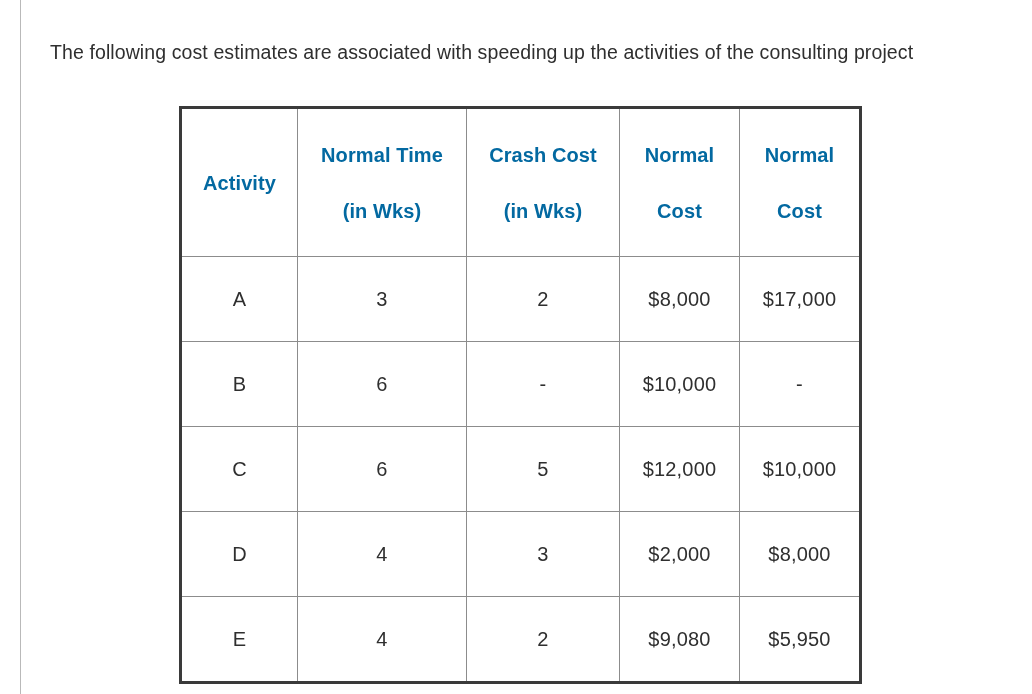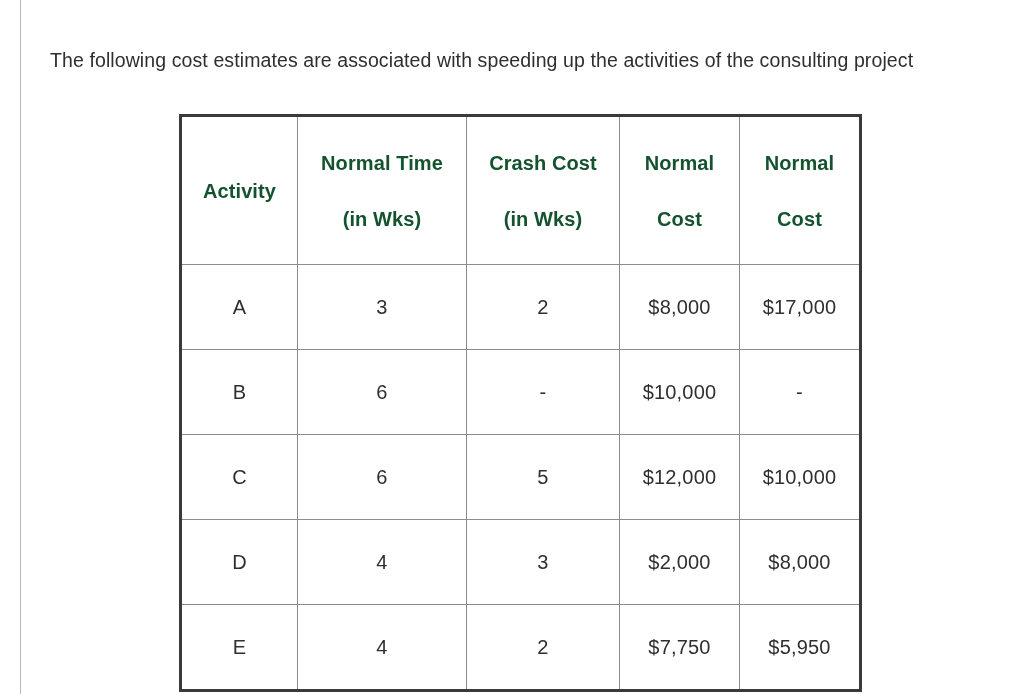--- a/index.html
+++ b/index.html
@@ -25,21 +25,20 @@
     height: 694px;
     background: #b9b9b9;
   }
 
   .content {
     position: absolute;
     left: 0;
     top: 0;
     width: 1032px;
     height: 620px;
-    margin-top: 8px;
   }
 
   .prompt {
     position: absolute;
     left: 50px;
     top: 14px;
     width: 930px;
     font-size: 19.5px;
     line-height: 36px;
     color: #2f2f2f;
@@ -68,21 +67,21 @@
   table.cost-table th {
     border: 1px solid #8c8c8c;
     text-align: center;
     vertical-align: middle;
     padding: 0;
   }
 
   table.cost-table thead th {
     font-size: 20px;
     font-weight: 700;
-    color: #14532d;
+    color: #0369a1;
     line-height: 30px;
     height: 147px;
     letter-spacing: 0.1px;
   }
 
   table.cost-table thead th .hdr-line {
     display: block;
   }
   table.cost-table thead th .hdr-line.sp {
     margin-top: 26px;
@@ -170,20 +169,20 @@
           <td>D</td>
           <td>4</td>
           <td>3</td>
           <td>$2,000</td>
           <td>$8,000</td>
         </tr>
         <tr>
           <td>E</td>
           <td>4</td>
           <td>2</td>
-          <td>$7,750</td>
+          <td>$9,080</td>
           <td>$5,950</td>
         </tr>
       </tbody>
     </table>
   </div>
 
 </div>
 
 </body></html>

